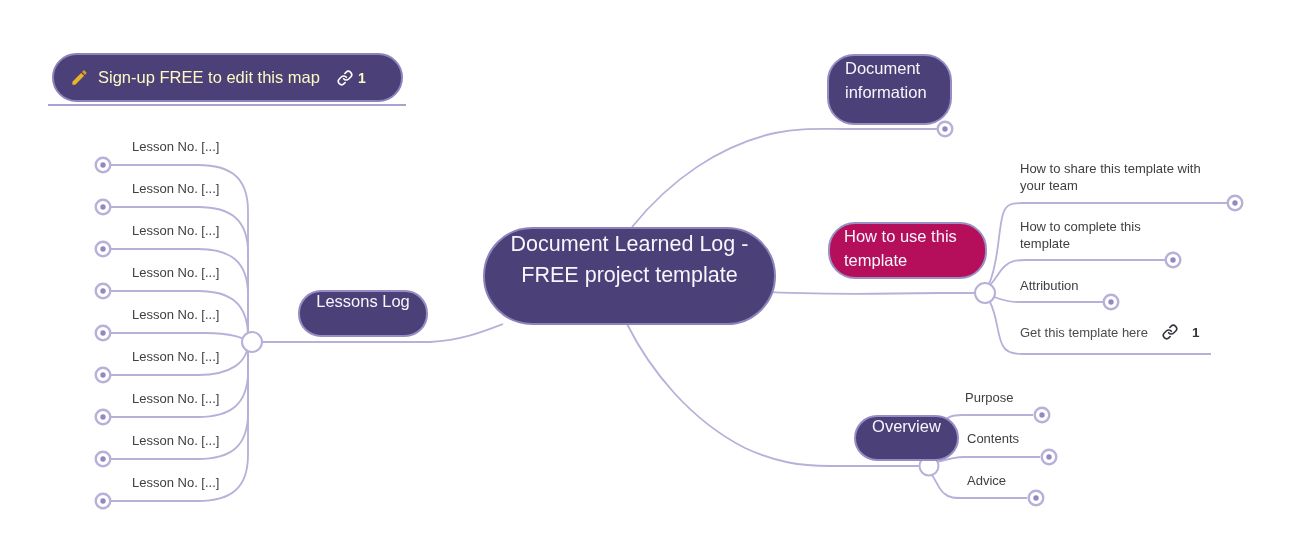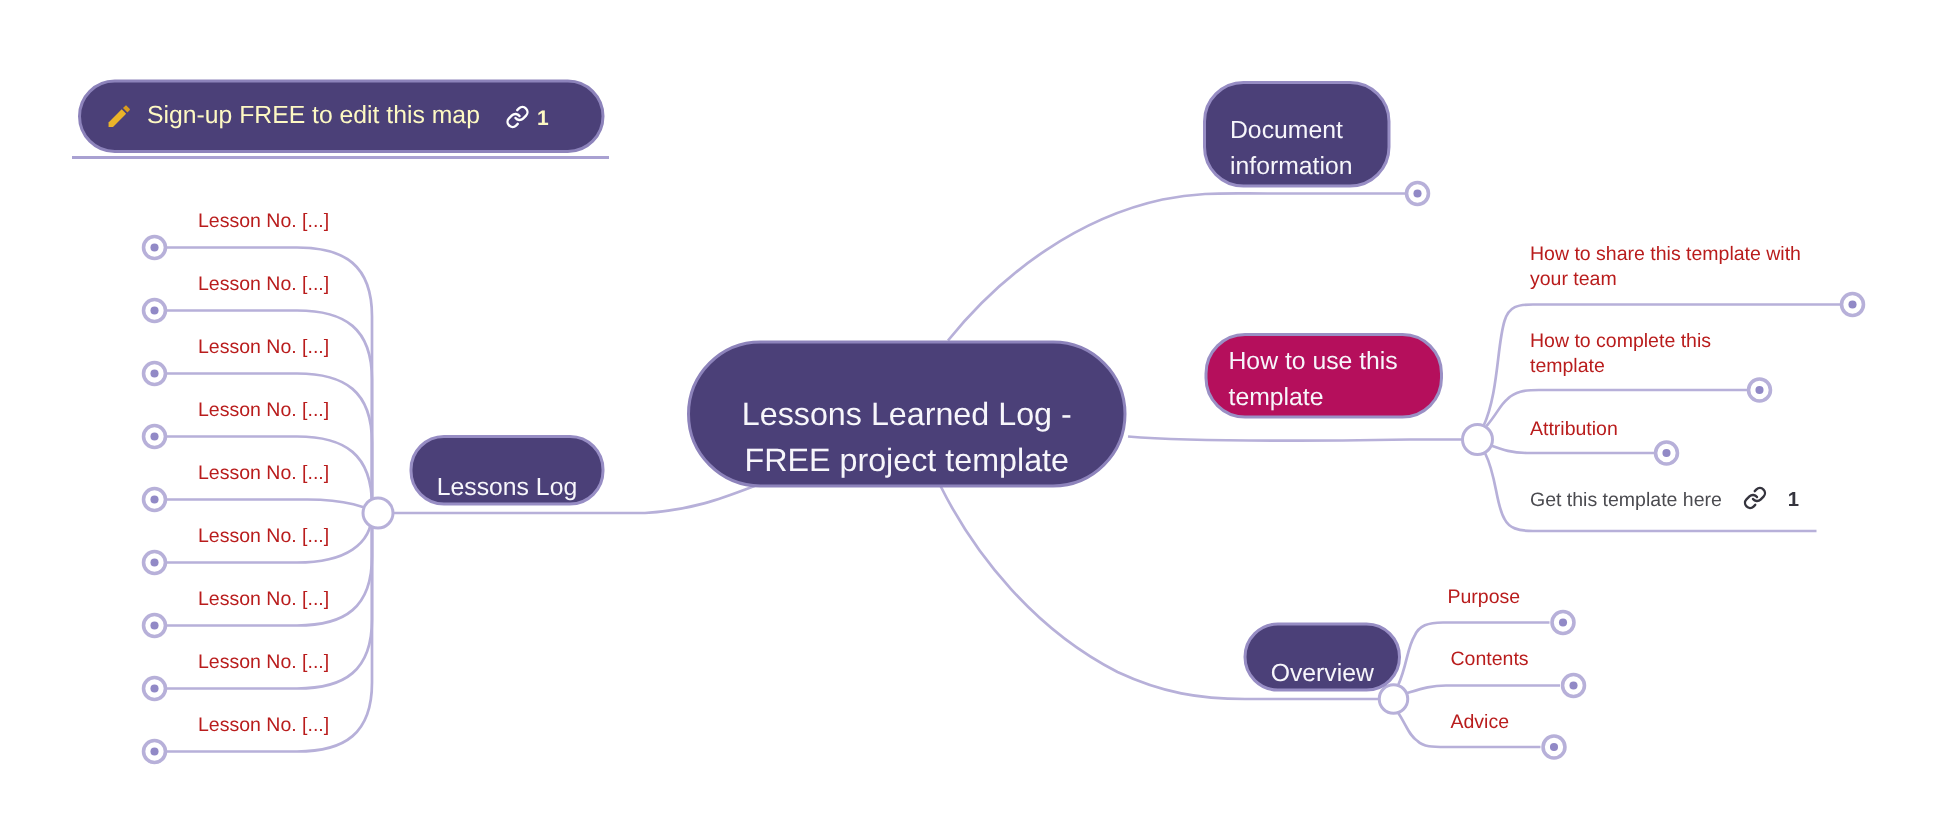--- a/index.html
+++ b/index.html
@@ -3,21 +3,21 @@
 <meta charset="utf-8">
 <style>
   html,body{margin:0;padding:0;background:#ffffff;}
   body{width:1293px;height:549px;overflow:hidden;position:relative;
        font-family:"Liberation Sans", sans-serif;}
   .canvas{position:absolute;inset:0;width:1293px;height:549px;}
   svg.wires{position:absolute;left:0;top:0;width:1293px;height:549px;}
 
   .node{position:absolute;box-sizing:border-box;color:#f7f6fb;
         background:#4b4078;border:2px solid #978dc4;
-        display:flex;align-items:flex-end;}
+        display:flex;align-items:flex-start;margin-left:25px;}
   .node .txt{width:100%;}
 
   .root-node{left:458px;top:227px;width:293px;height:98px;border-radius:49px;
              border-color:#8d83bb;justify-content:center;text-align:center;
              font-size:21.5px;line-height:31px;padding:0 18px;}
   .docinfo-node{left:802px;top:54px;width:125px;height:71px;border-radius:27px;
                 font-size:16.5px;line-height:24px;padding:0 0 0 16px;}
   .howto-node{left:803px;top:222px;width:159px;height:57px;border-radius:27px;
               background:#b50f5c;border-color:#9a90c5;
               font-size:16.5px;line-height:24px;padding:0 0 0 14px;}
@@ -28,21 +28,21 @@
 
   .pill{position:absolute;left:52px;top:53px;width:351px;height:49px;
         border-radius:25px;background:#4b4078;border:2px solid #8d83bb;
         box-sizing:border-box;display:flex;align-items:center;gap:9px;
         padding:0 16px;color:#fef9c3;font-size:16.5px;cursor:pointer;}
   .pill-underline{position:absolute;left:48px;top:104px;width:358px;height:0;
                   border-top:2.5px solid #a9a1d2;}
   .pill .count{font-size:14px;font-weight:700;}
   .pill .linkwrap{display:flex;align-items:center;gap:5px;margin-left:8px;}
 
-  .leaf-label{position:absolute;color:#b91c1c;font-size:13px;line-height:17px;}
+  .leaf-label{position:absolute;color:#404040;font-size:13px;line-height:17px;}
   .leaf-row{position:absolute;display:flex;align-items:center;gap:14px;
             color:#4b4b50;font-size:13px;}
   .leaf-row .count{color:#35343e;font-size:13.5px;font-weight:700;}
 
   .icon{display:inline-flex;align-items:center;}
 </style>
 </head>
 <body>
 
 <div class="canvas">
@@ -173,21 +173,21 @@
           <path d="M10 13a5 5 0 0 0 7.54.54l3-3a5 5 0 0 0-7.07-7.07l-1.72 1.71"></path>
           <path d="M14 11a5 5 0 0 0-7.54-.54l-3 3a5 5 0 0 0 7.07 7.07l1.71-1.71"></path>
         </svg>
       </span>
       <span class="count">1</span>
     </span>
   </div>
   <div class="pill-underline"></div>
 
   <div class="node root-node">
-    <div class="txt">Lessons Learned Log - FREE project template</div>
+    <div class="txt">Document Learned Log - FREE project template</div>
   </div>
 
   <div class="node docinfo-node">
     <div class="txt">Document information</div>
   </div>
 
   <div class="node howto-node">
     <div class="txt">How to use this template</div>
   </div>
 

